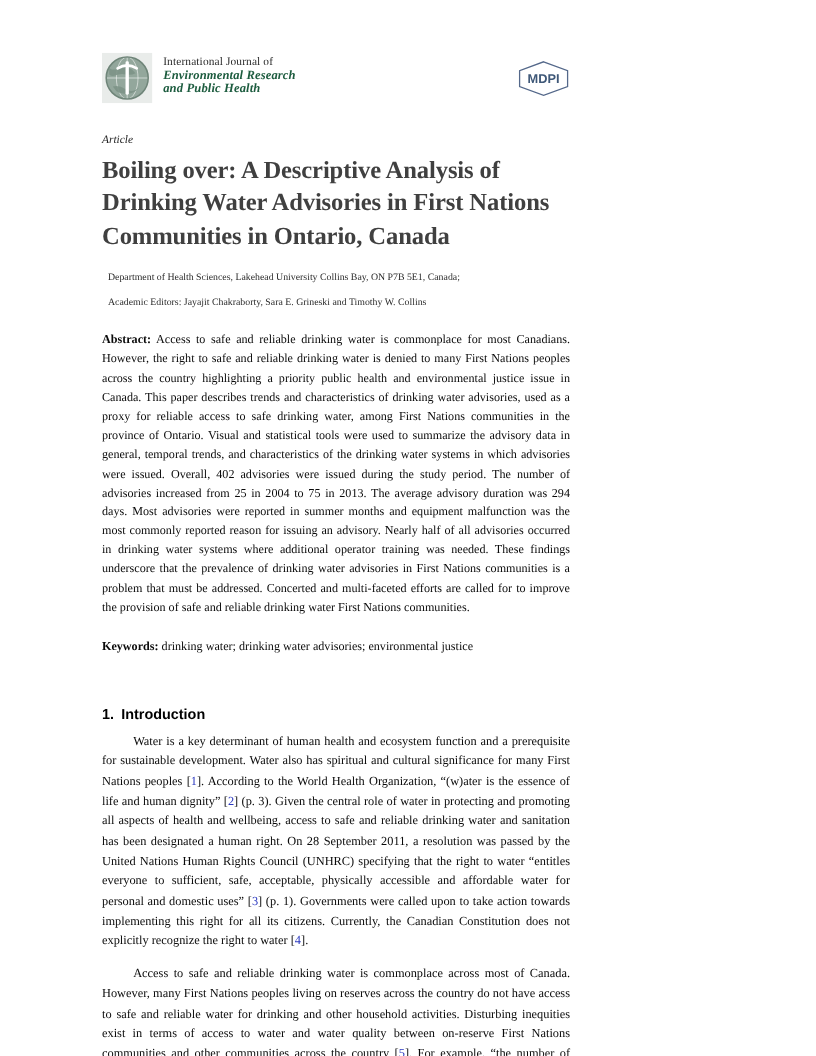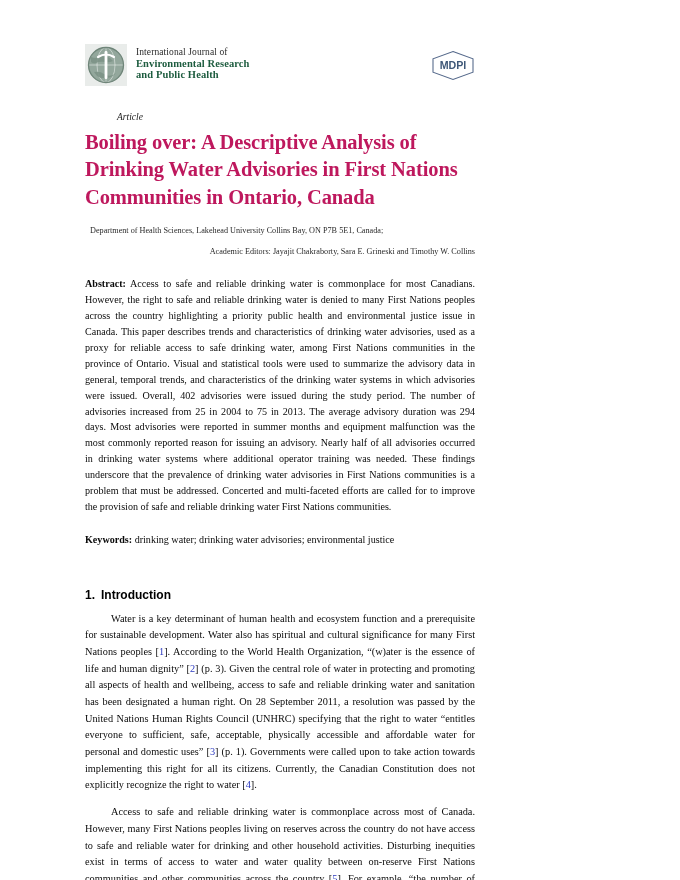--- a/index.html
+++ b/index.html
@@ -45,61 +45,61 @@
     line-height: 1.12;
   }
   .journal-line1 {
     font-size: 9.5px;
     color: #2b2b2b;
     letter-spacing: .1px;
   }
   .journal-line2, .journal-line3 {
     font-size: 10.5px;
     font-weight: bold;
+    font-style: italic;
     color: #1d5c3f;
     letter-spacing: .1px;
   }
   .mdpi-logo {
     width: 44px;
     height: 31px;
     margin-top: 6px;
   }
 
   
   .article-type {
     margin-top: 16px;
     font-size: 9.5px;
     font-style: italic;
     color: #1a1a1a;
-    margin-left: 32px;
   }
   .title {
     margin-top: 7px;
     font-size: 20.5px;
     line-height: 1.33;
     font-weight: bold;
     letter-spacing: -0.1px;
-    color: #be185d;
+    color: #404040;
   }
   .author {
     margin-top: 18px;
     font-size: 11px;
     font-weight: bold;
     font-family: "Liberation Sans", sans-serif;
     letter-spacing: .1px;
   }
   .meta-block {
     margin-top: 9px;
     padding-left: 5px;
     font-size: 8.2px;
     line-height: 1.62;
     color: #2a2a2a;
   }
   .meta-line { margin: 0; }
-  .meta-gap { margin-top: 7px; text-align: right; }
+  .meta-gap { margin-top: 7px; }
 
   
   .abstract {
     margin-top: 18px;
     font-size: 10.1px;
     line-height: 1.58;
     text-align: justify;
     color: #0a0a0a;
   }
   .abstract .lead { font-weight: bold; }

